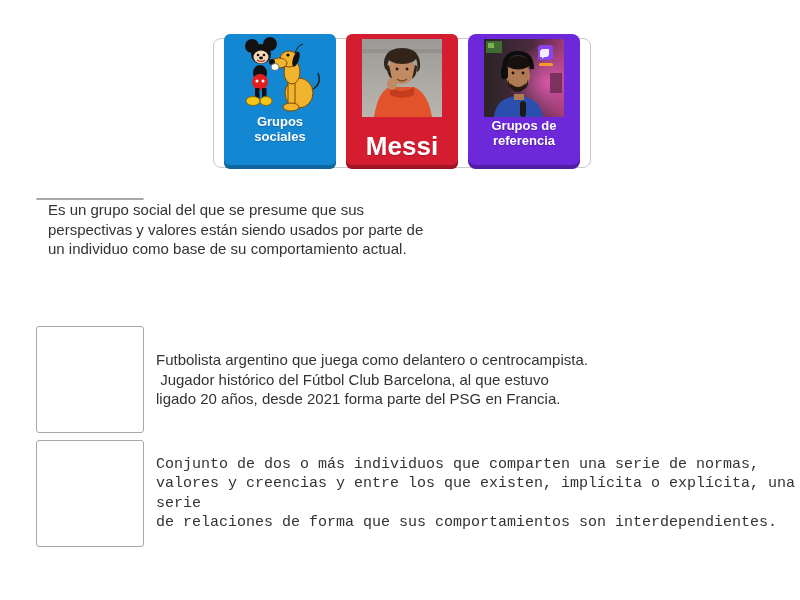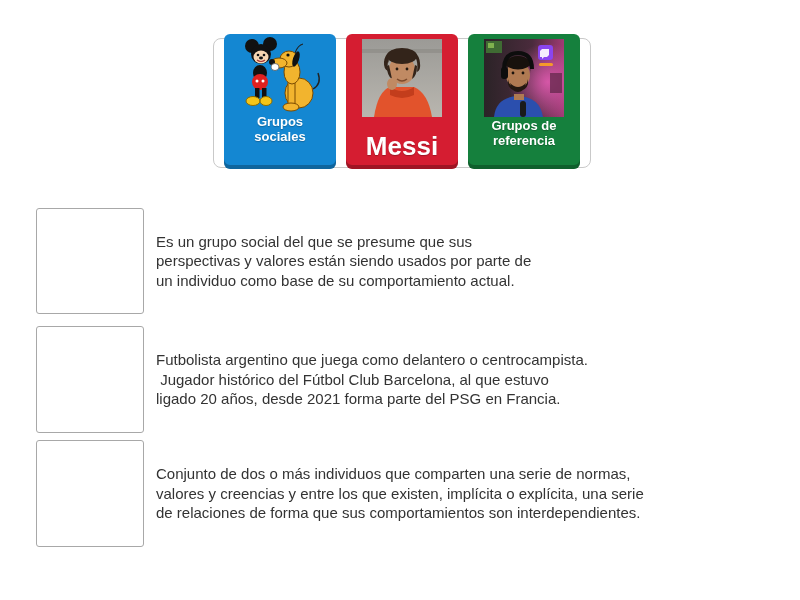--- a/index.html
+++ b/index.html
@@ -31,21 +31,21 @@
     position: relative;
     display: flex;
     flex-direction: column;
     align-items: center;
     box-shadow: inset 0 -4px 0 rgba(0,0,0,0.25);
     cursor: grab;
     overflow: hidden;
   }
   .tile--blue   { background: #1487d2; }
   .tile--red    { background: #d51d31; }
-  .tile--orange { background: #15803d; }
+  .tile--orange { background: #6d28d9; border-radius: 8px; }
 
   .tile-img {
     width: 80px; height: 78px;
     margin-top: 5px;
     flex: 0 0 auto;
     display: block;
   }
   .tile--blue .tile-img { width: 90px; height: 76px; margin-top: 3px; }
 
   .tile-label {
@@ -65,23 +65,23 @@
     margin-top: 16px;
   }
 
   
   .match-row {
     position: absolute;
     left: 36px;
     display: flex;
     align-items: center;
   }
-  .match-row--1 { top: 208px; height: 106px; }
+  .match-row--1 { top: 198px; height: 106px; flex-direction: column; }
   .match-row--2 { top: 326px; height: 107px; }
-  .match-row--3 { top: 440px; height: 107px; }
+  .match-row--3 { top: 440px; height: 107px; font-family: Liberation Mono, monospace; }
 
   .drop-zone {
     width: 108px;
     align-self: stretch;
     background: #ffffff;
     border: 1px solid #a8a8a8;
     border-radius: 3px;
     flex: 0 0 auto;
   }
   .definition {

